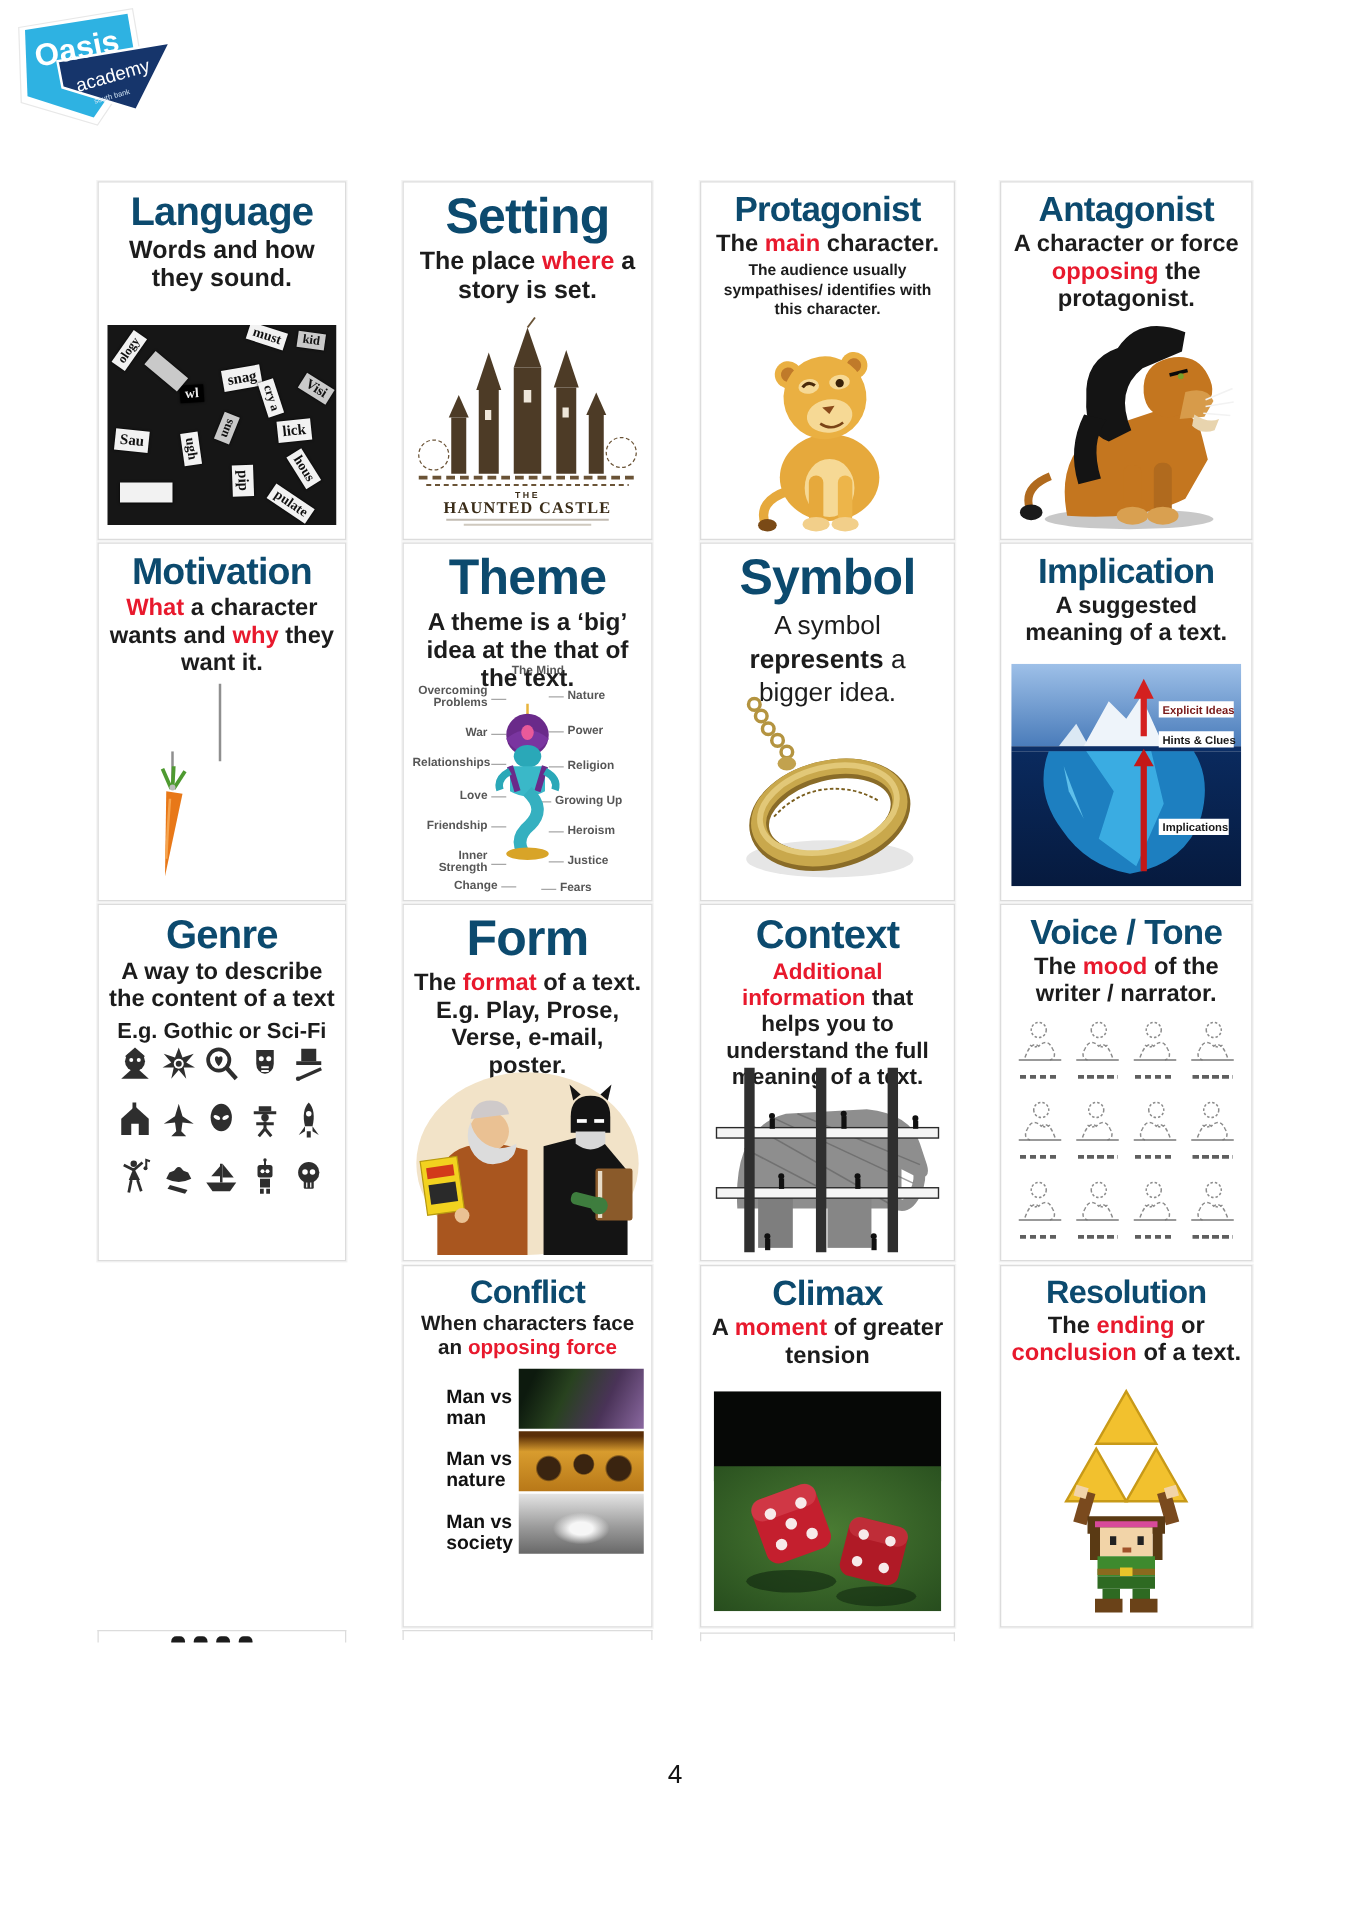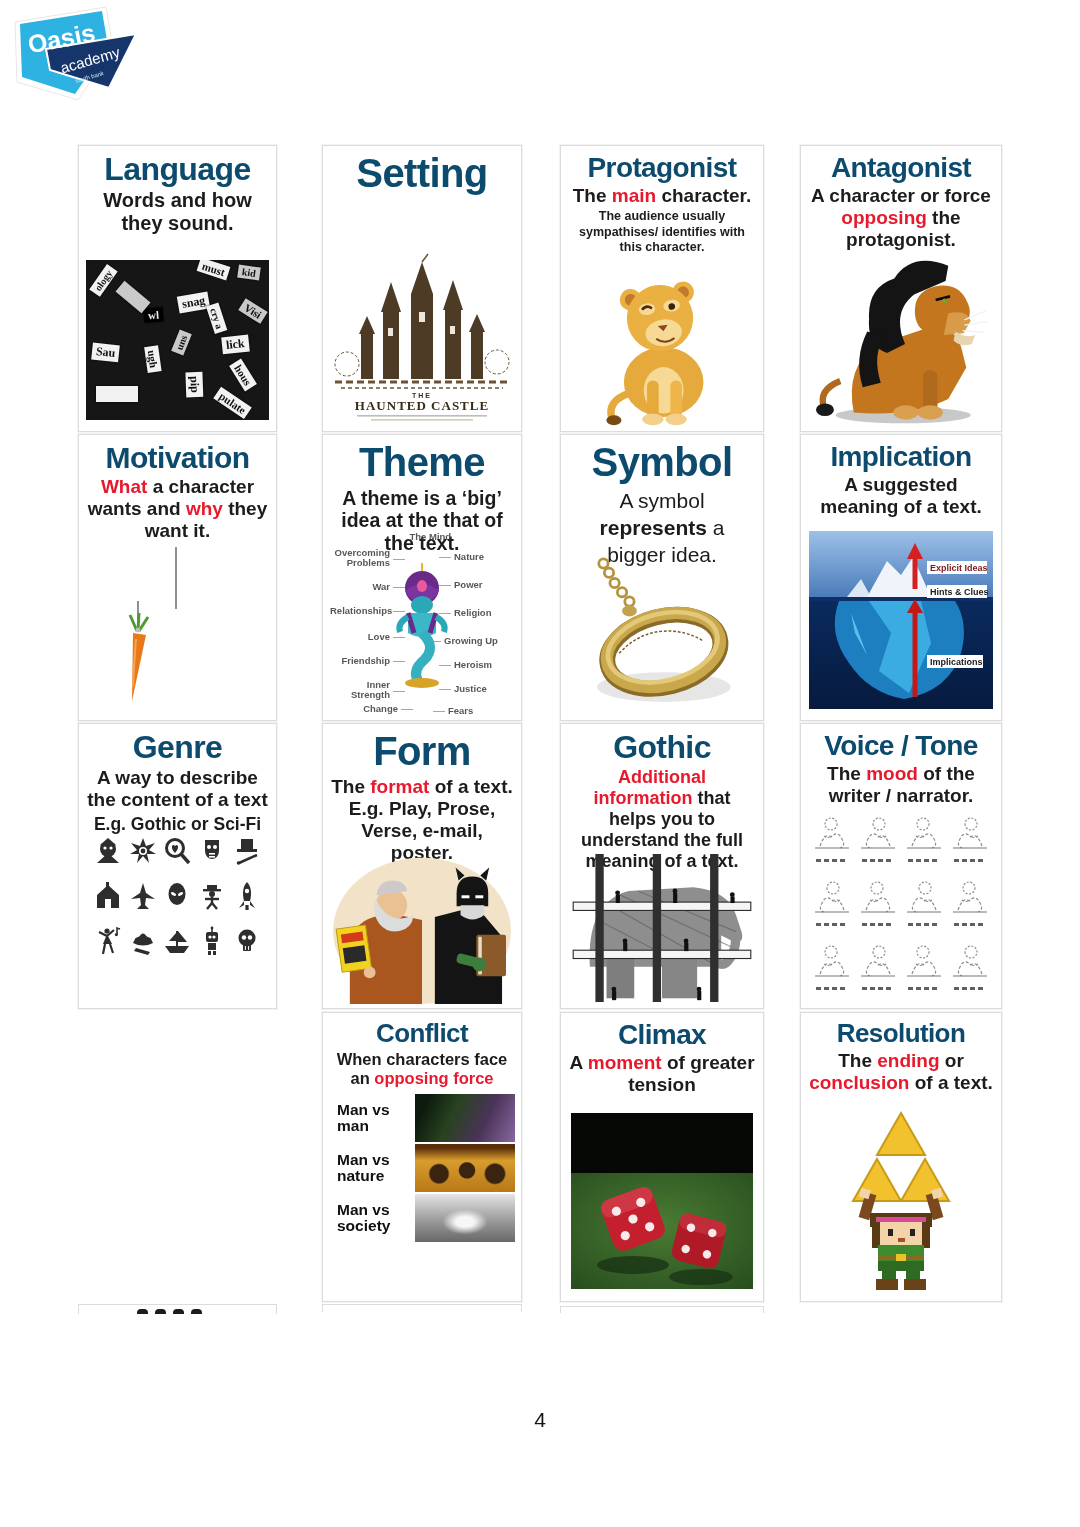--- a/index.html
+++ b/index.html
@@ -34,21 +34,21 @@
   .gicons{position:absolute;left:12px;right:12px;top:112px;display:grid;
           grid-template-columns:repeat(5,1fr);row-gap:15px;justify-items:center;}
   
   .vgrid{position:absolute;left:8px;right:8px;top:90px;display:grid;grid-template-columns:repeat(4,1fr);
          row-gap:4px;justify-items:center;}
   .vcell{width:44px;height:60px;}
   .vcap{height:3px;width:32px;margin:1px auto 0 auto;
         background:repeating-linear-gradient(90deg,#5f5f5f 0 5px,transparent 5px 8px);}
   
   .conf{position:absolute;left:6px;right:6px;top:80px;}
-  .crow{display:flex;align-items:center;height:50px;}
+  .crow{display:flex;align-items:flex-end;height:50px;margin-left:20px;}
   .clabel{flex:1;text-align:left;padding-left:8px;font-weight:bold;font-size:15.5px;line-height:1.05;color:#111;}
   .cthumb{width:100px;height:48px;flex:none;}
   .th1{background:linear-gradient(115deg,#0d1a0e 12%,#28421f 38%,#4a3358 68%,#8a68a0 100%);}
   .th2{background:
        radial-gradient(circle at 24% 62%, #3a2410 11%, transparent 13%),
        radial-gradient(circle at 52% 55%, #3a2410 13%, transparent 15%),
        radial-gradient(circle at 80% 62%, #3a2410 11%, transparent 13%),
        linear-gradient(#5a2e08 8%, #d89c2e 34%, #b87818);}
   .th3{background:radial-gradient(circle at 55% 45%, #8a6a4a 9%, #3a2a1a 42%, #110b05 82%);}
   .th4{background:radial-gradient(ellipse at 50% 58%, #f6f6f6 13%, transparent 32%),
@@ -105,20 +105,21 @@
       <span class="tile" style="left:96px;top:116px;font-size:12px;transform:rotate(88deg)">pip</span>
       <span class="tile" style="left:142px;top:108px;font-size:11px;transform:rotate(58deg)">hous</span>
       <span class="tile" style="left:128px;top:136px;font-size:11px;transform:rotate(34deg)">pulate</span>
       <span class="tile" style="left:10px;top:126px;width:34px;height:14px"></span>
       <span class="tile gy" style="left:30px;top:30px;width:26px;height:12px;transform:rotate(40deg)"></span>
     </div>
   </div>
 
   <div class="card c2 r1">
     <div class="title t34">Setting</div>
+    <div class="sub s20"><span>The place </span><span class="red">where</span><span> a story is set.</span></div>
     <svg class="imgabs" style="left:4px;top:96px" width="190" height="182" viewBox="0 0 190 182">
       <g fill="#4d3b26">
         <rect x="84" y="52" width="22" height="85"></rect>
           <path d="M84 52 L95 20 L106 52 Z"></path>
         <rect x="56" y="70" width="16" height="67"></rect>
           <path d="M54 70 L64 40 L74 70 Z"></path>
         <rect x="118" y="68" width="16" height="69"></rect>
           <path d="M116 68 L126 38 L136 68 Z"></path>
         <rect x="34" y="92" width="12" height="45"></rect>
           <path d="M32 92 L40 74 L48 92 Z"></path>
@@ -448,21 +449,21 @@
       <rect x="133" y="60" width="8" height="3" fill="#fff"></rect>
         <rect x="147" y="60" width="8" height="3" fill="#fff"></rect>
       <rect x="148" y="100" width="30" height="42" rx="2" fill="#8a5a2a"></rect>
       <rect x="150" y="102" width="3.5" height="38" fill="#e8dcc8"></rect>
       <rect x="128" y="121" width="26" height="10" rx="4" fill="#3e7d3e" transform="rotate(14 140 126)"></rect>
       <circle cx="151" cy="130" r="7" fill="#3e7d3e"></circle>
     </svg>
   </div>
 
   <div class="card c3 r3">
-    <div class="title t32">Gothic</div>
+    <div class="title t32">Context</div>
     <div class="sub s17" style="font-size:18px"><span class="red">Additional information</span><span> that helps you to understand the full meaning of a text.</span></div>
     <svg class="imgabs" style="left:5px;top:130px" width="192" height="148" viewBox="0 0 192 160">
       <path d="M18 122 Q14 52 60 40 L130 36 Q168 40 176 66 L182 84 Q186 98 172 94 L160 88 L160 122 Z" fill="#8e8e8e"></path>
       <path d="M168 70 Q182 92 170 112 Q164 122 156 118" fill="none" stroke="#8e8e8e" stroke-width="10"></path>
       <g stroke="#5e5e5e" stroke-width="1.4" opacity="0.6">
         <line x1="30" y1="50" x2="150" y2="118"></line>
           <line x1="50" y1="44" x2="170" y2="100"></line>
         <line x1="24" y1="70" x2="120" y2="120"></line>
           <line x1="70" y1="40" x2="176" y2="84"></line>
       </g>

